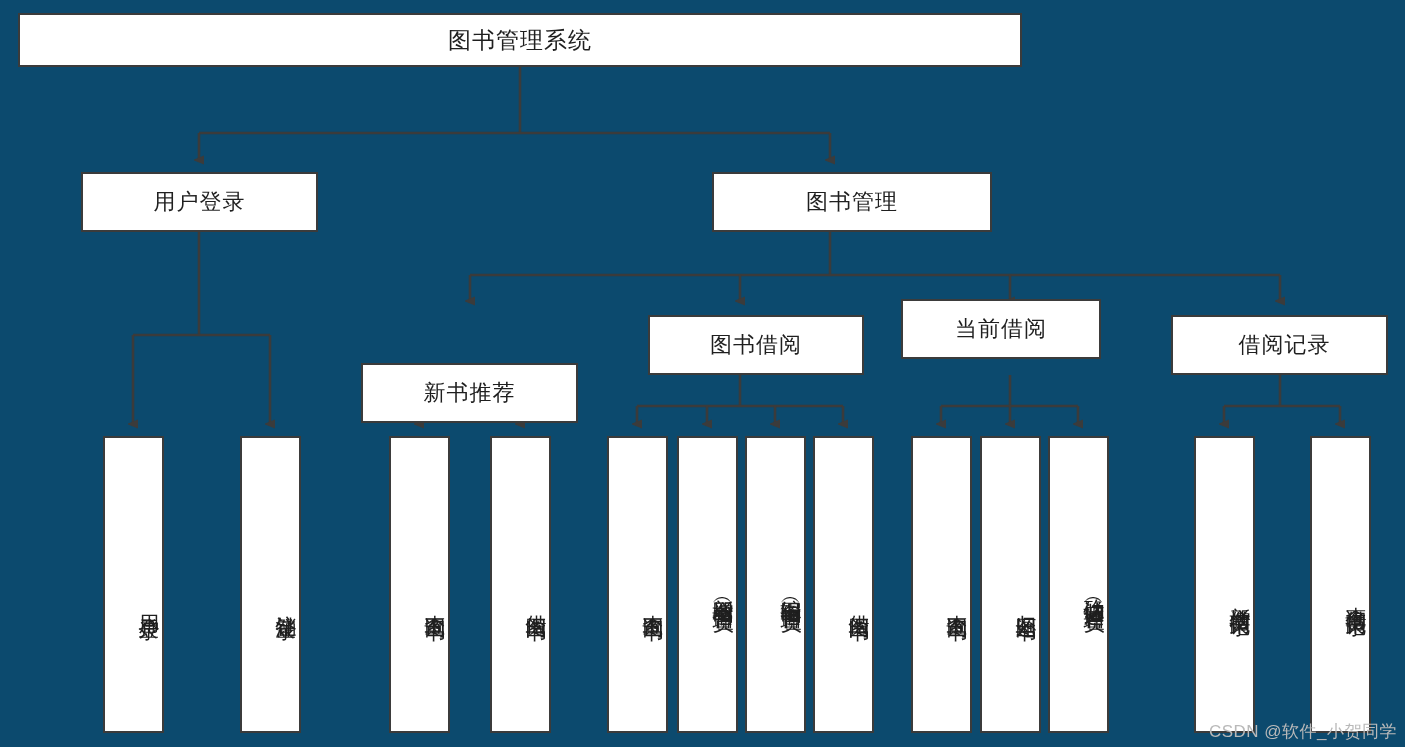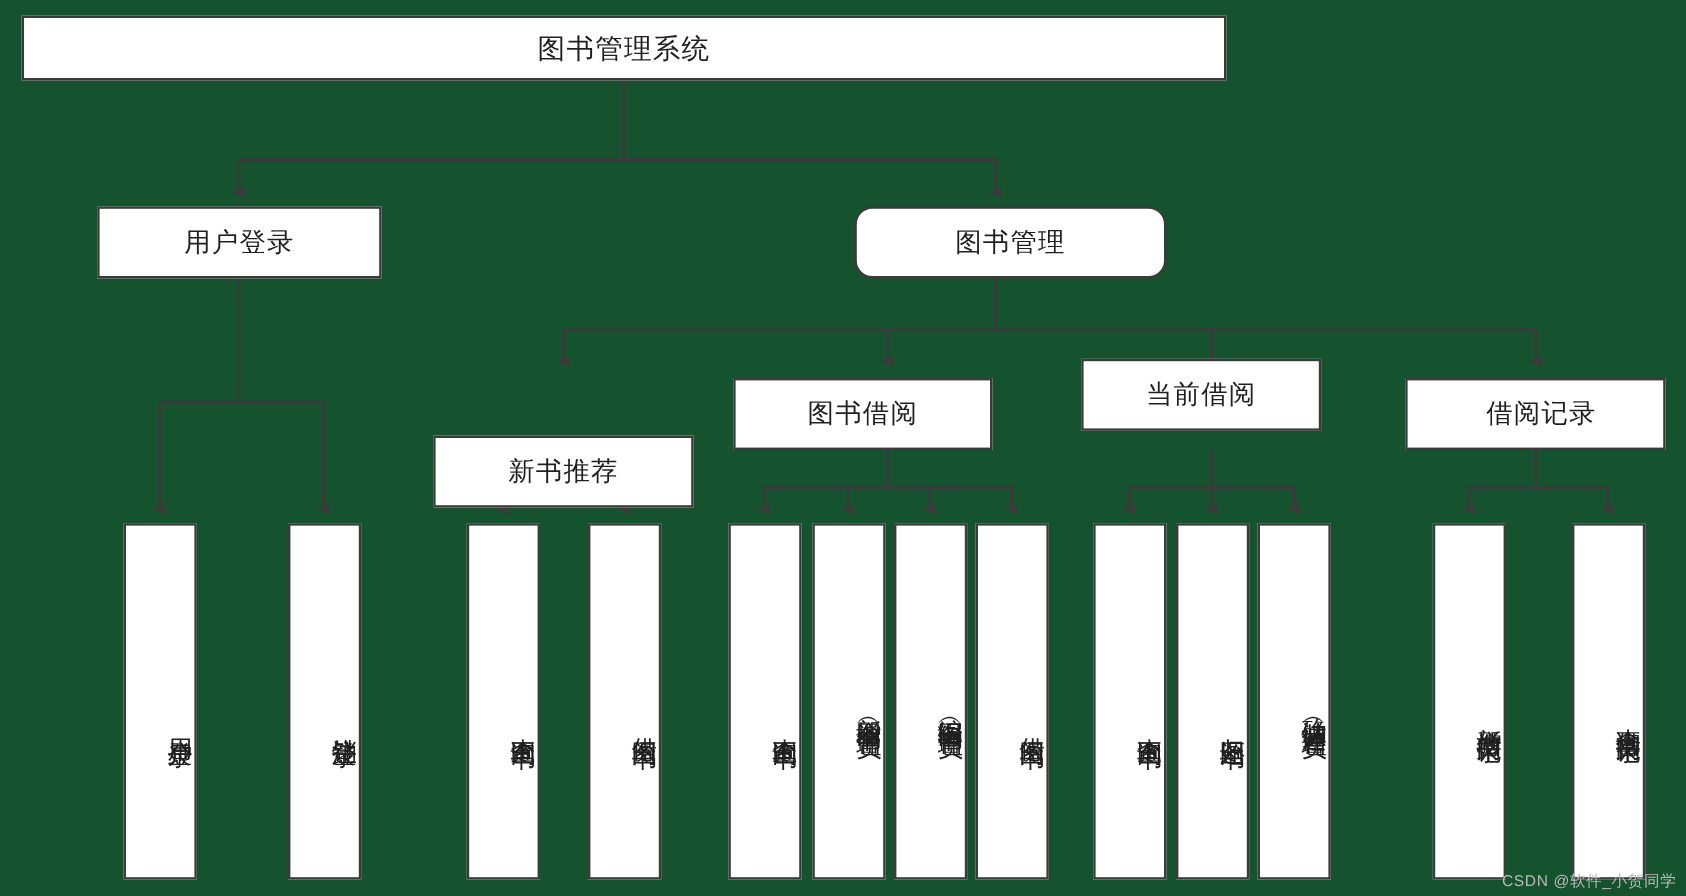--- a/index.html
+++ b/index.html
@@ -7,21 +7,21 @@
     padding: 0;
     background: #ffffff;
   }
   body {
     font-family: "Liberation Sans", "DejaVu Sans", sans-serif;
   }
   #canvas {
     position: relative;
     width: 1405px;
     height: 747px;
-    background: #14532d;
+    background: #0c4a6e;
     overflow: hidden;
   }
   svg.connectors {
     position: absolute;
     left: 0;
     top: 0;
     width: 1405px;
     height: 747px;
     pointer-events: none;
   }
@@ -54,21 +54,21 @@
   .node.v .vlabel {
     writing-mode: vertical-rl;
     text-orientation: upright;
     display: block;
     letter-spacing: 2px;
   }
   .watermark {
     position: absolute;
     right: 8px;
     bottom: 4px;
-    font-size: 13px;
+    font-size: 17px;
     color: #b9b9b9;
     white-space: nowrap;
     letter-spacing: 0.5px;
     margin-left: 21px;
   }
 </style>
 </head>
 <body>
 
 <div id="canvas">
@@ -125,28 +125,28 @@
     </g>
   </svg>
 
   <div class="node h root" style="left:18px; top:13px; width:1004px; height:54px;">
     <span>图书管理系统</span>
   </div>
 
   <div class="node h" style="left:81px; top:172px; width:237px; height:60px;">
     <span>用户登录</span>
   </div>
-  <div class="node h" style="left:712px; top:172px; width:260px; height:60px;border-radius:15px;">
+  <div class="node h" style="left:712px; top:172px; width:280px; height:60px;">
     <span>图书管理</span>
   </div>
 
   <div class="node h" style="left:361px; top:315px; width:217px; height:60px;margin-top:48px;">
     <span>新书推荐</span>
   </div>
-  <div class="node h" style="left:611px; top:315px; width:216px; height:60px;">
+  <div class="node h" style="left:648px; top:315px; width:216px; height:60px;">
     <span>图书借阅</span>
   </div>
   <div class="node h" style="left:901px; top:299px; width:200px; height:60px;">
     <span>当前借阅</span>
   </div>
   <div class="node h" style="left:1171px; top:315px; width:217px; height:60px;padding-left:10px;">
     <span>借阅记录</span>
   </div>
 
   <div class="node v" style="left:103px; top:436px; width:61px; height:297px;">

